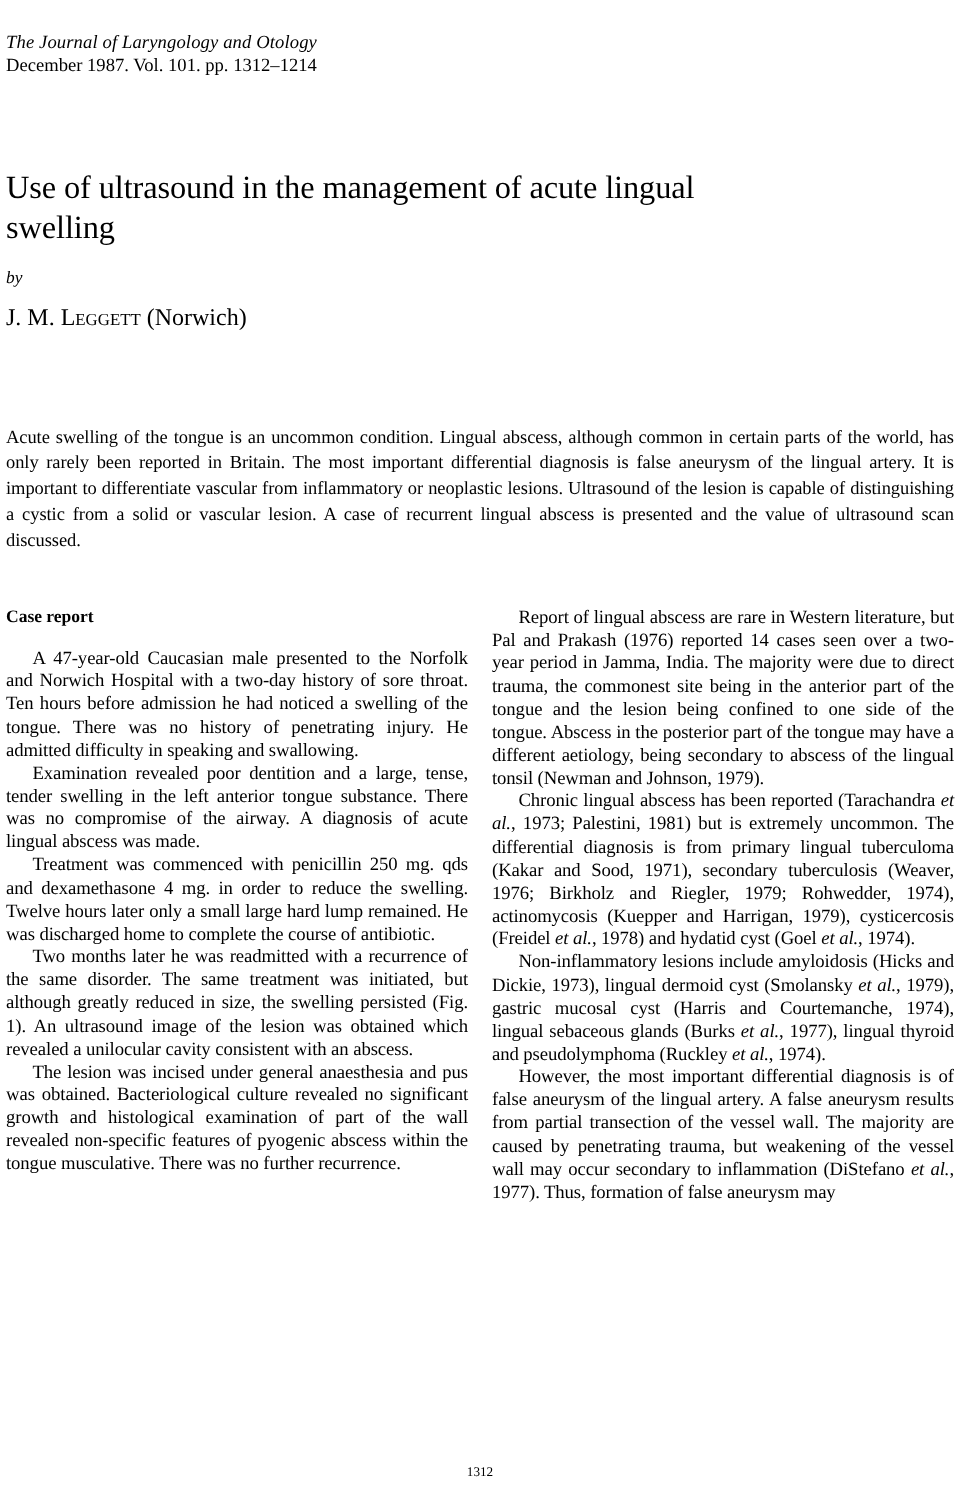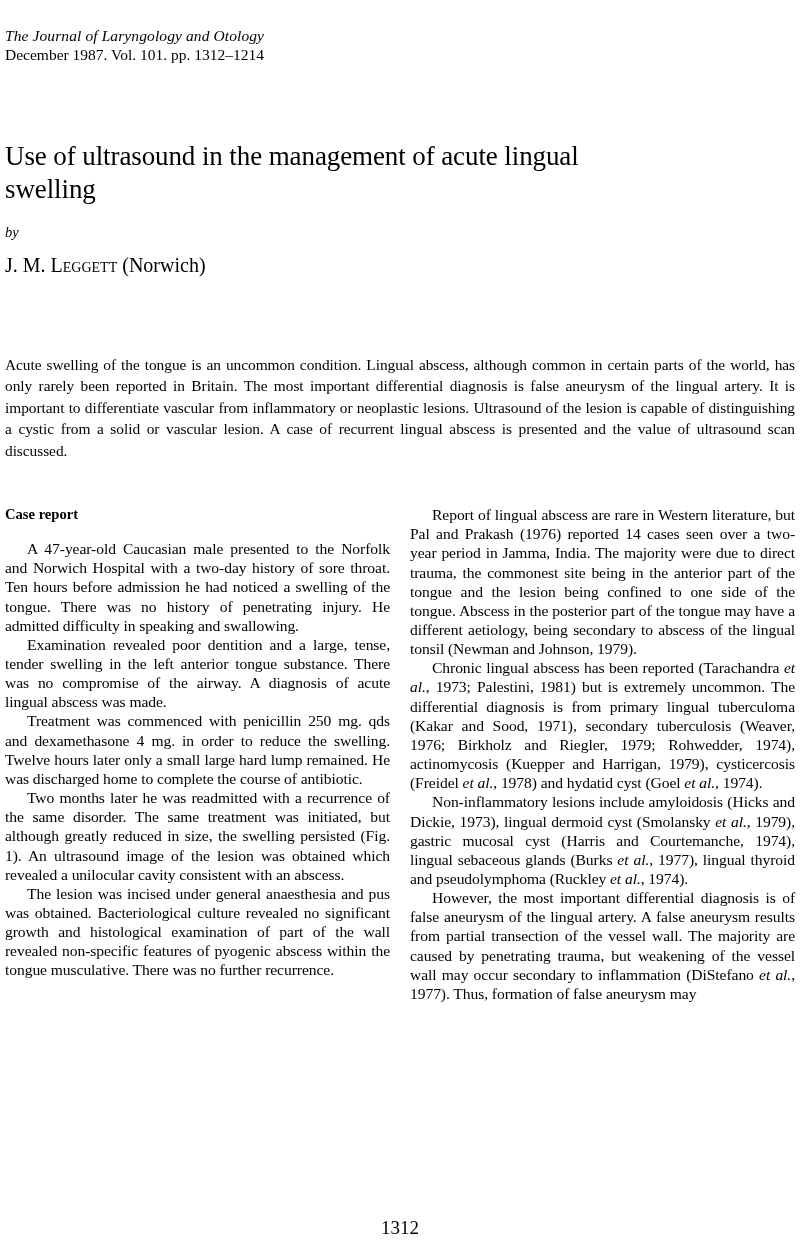--- a/index.html
+++ b/index.html
@@ -123,21 +123,21 @@
     font-style: italic;
   }
 
   
   .folio {
     position: absolute;
     left: 0;
     top: 1218px;
     width: 800px;
     text-align: center;
-    font-size: 19px;
+    font-size: 11px;
     line-height: 19px;
   }
 </style>
 </head>
 <body>
 
 <div class="page">
   <div class="content">
 
     <div class="masthead">

